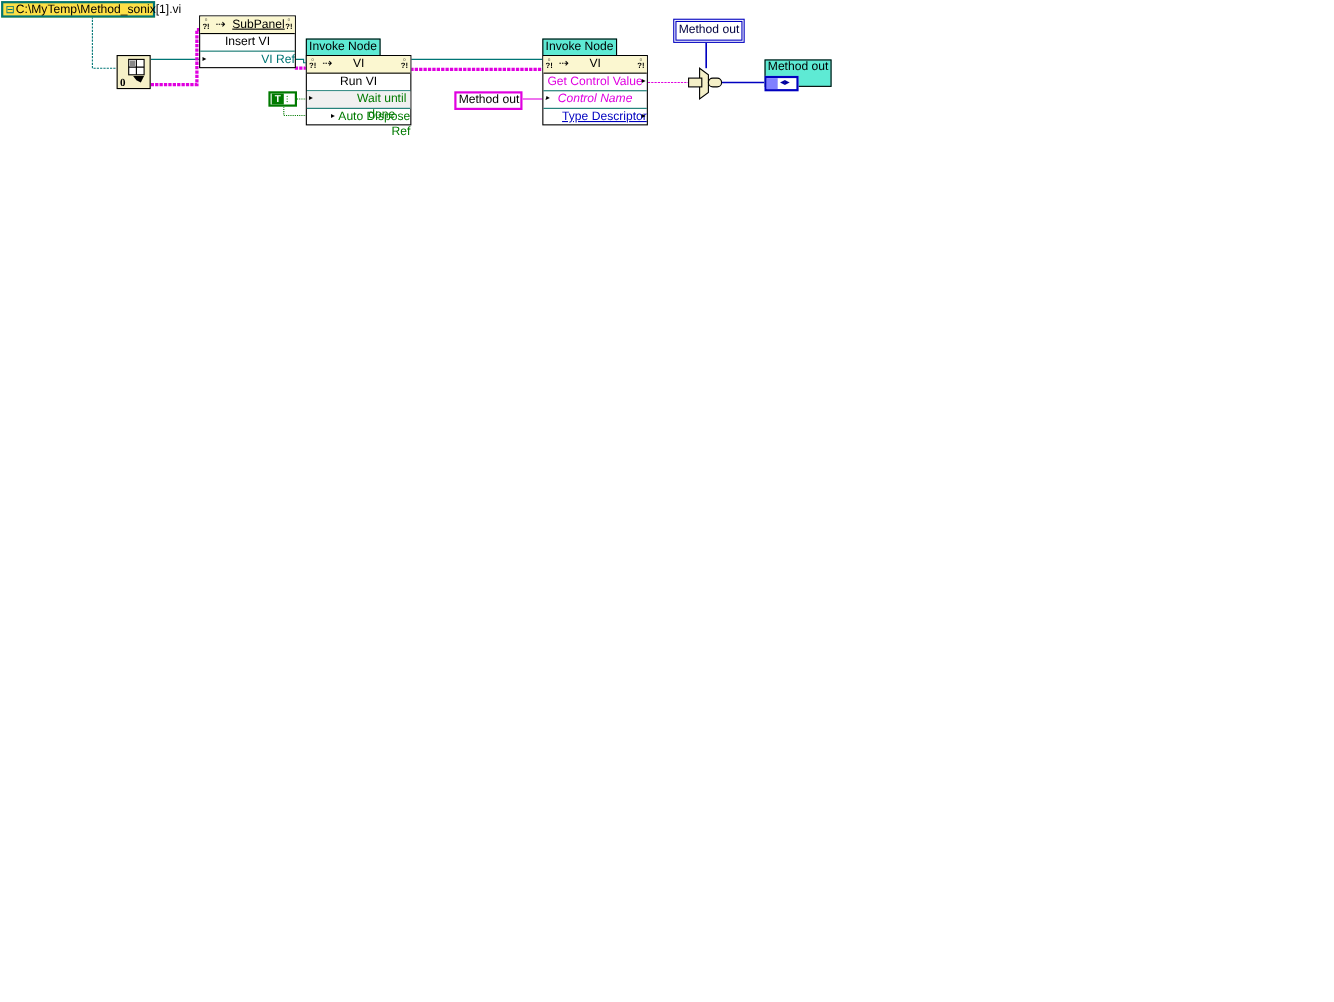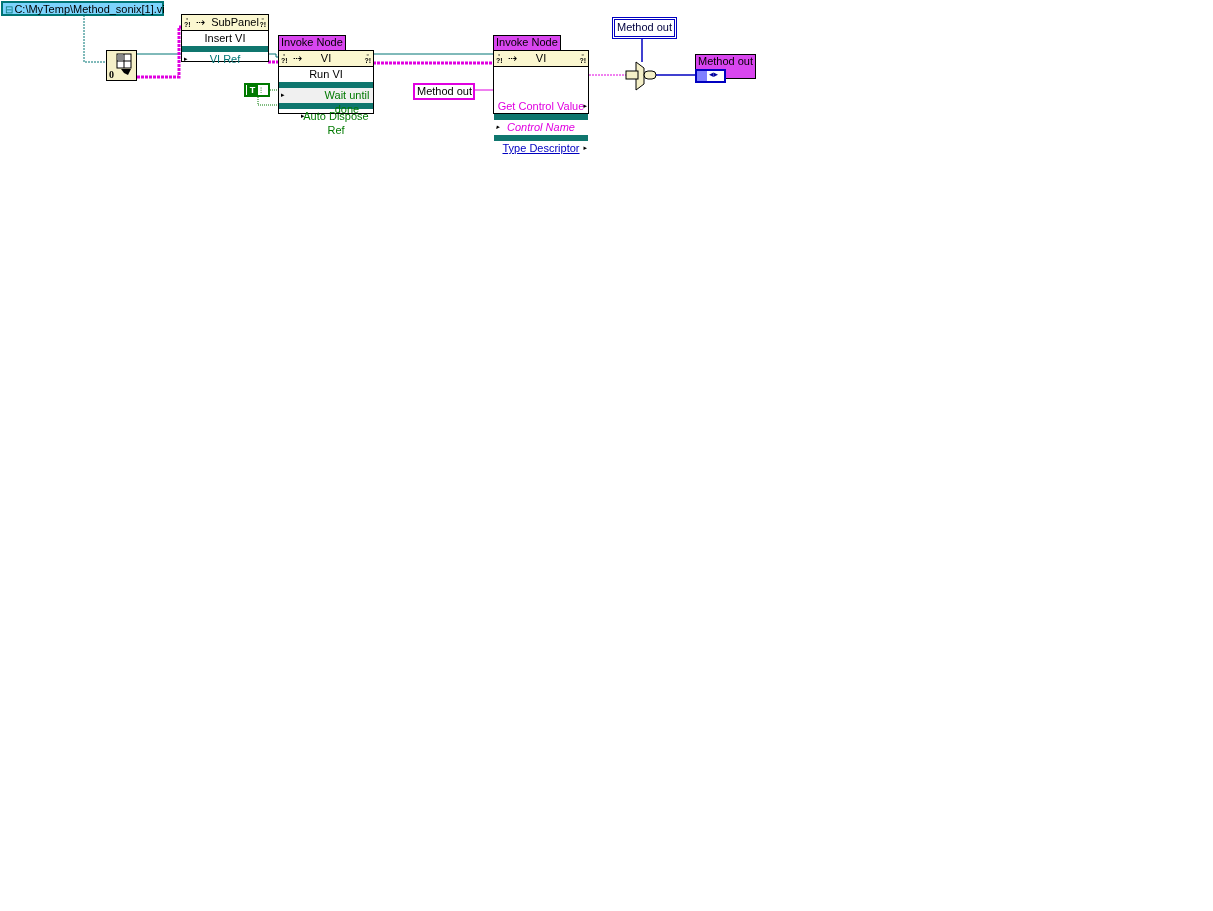--- a/index.html
+++ b/index.html
@@ -2,40 +2,40 @@
 <html><head>
   <meta charset="utf-8">
   <style>
     html, body { margin:0; padding:0; background:#ffffff; }
     body { width:1213px; height:911px; position:relative; overflow:hidden;
            font-family:"Liberation Sans", sans-serif; font-size:11px; color:#000; }
     svg.wires { position:absolute; left:0; top:0; }
 
     
     .path-const { position:absolute; left:1px; top:1px; height:15px; border:2px solid #007575;
-                  background:#7dd3fc; padding:0 2px; line-height:13px; white-space:nowrap; box-sizing:border-box; width:163px; }
+                  background:#fde047; padding:0 2px; line-height:13px; white-space:nowrap; box-sizing:border-box; width:140px; }
     .path-const .ico { display:inline-block; font-size:10px; color:#007575; margin-right:1px; }
 
     
     .open-ref { position:absolute; left:106px; top:50px; width:31px; height:31px; background:#f5f0c8;
                 border:1px solid #000; box-sizing:border-box; }
 
     
     .node { position:absolute; border:1px solid #000; background:#fff; box-sizing:border-box; }
     .node .hdr { height:15px; background:#fbf7d0; border-bottom:1px solid #000; position:relative;
                  text-align:center; line-height:15px; font-size:11px; }
-    .node .row { height:15px; border-bottom:6px solid #0f766e; line-height:14px; text-align:center; position:relative; }
-    .node .row:last-child { border-bottom:none; }
+    .node .row { height:15px; border-bottom:1px solid #0f766e; line-height:14px; text-align:center; position:relative; }
+    .node .row:last-child { border-bottom:none;text-align:right; }
     .node .row.in::before { content:"▸"; position:absolute; left:2px; font-size:7px; color:#000; }
     .node .row.out::after { content:"▸"; position:absolute; right:1px; font-size:7px; color:#000; }
     .ref-l, .ref-r { position:absolute; top:1px; font-size:7px; line-height:6px; font-weight:bold; }
     .ref-l { left:2px; } .ref-r { right:2px; }
     .arrow { position:absolute; left:14px; top:0; font-size:11px; }
 
-    .lbl { position:absolute; border:1px solid #000; background:#d946ef; padding:0 2px; line-height:13px;
+    .lbl { position:absolute; border:1px solid #000; background:#5eead4; padding:0 2px; line-height:13px;
            height:25px; box-sizing:border-box; white-space:nowrap; }
 
     .str-const { position:absolute; left:413px; top:83px; width:62px; height:17px; border:2px solid #e000e0;
                  background:#fff; line-height:13px; padding-left:2px; box-sizing:border-box; }
 
     .bool-const { position:absolute; left:244px; top:83px; width:26px; height:14px; border:2px solid #007a00;
                   background:#fff; box-sizing:border-box; }
     .bool-const .t { position:absolute; left:1px; top:0; width:11px; height:10px; background:#007a00; color:#fff;
                      font-size:9px; font-weight:bold; text-align:center; line-height:10px; }
     .bool-const .d { position:absolute; left:14px; top:-1px; font-size:8px; color:#007a00; }
@@ -94,21 +94,21 @@
     <line x1="10" y1="10" x2="24" y2="10" stroke="#000"></line>
     <rect x="11" y="4" width="5" height="5" fill="#888"></rect>
     <polygon points="14,18 24,18 21,24 17,22" fill="#000"></polygon>
     <text x="2" y="27" font-size="10" font-weight="bold" font-family="Liberation Serif, serif">0</text>
   </svg>
 </div>
 
 <div class="node" style="left:181px;top:14px;width:88px;height:48px;">
   <div class="hdr">
     <span class="ref-l">▫<br>?!</span><span class="arrow">⇢</span>
-    <span style="margin-left:20px;">SubPanel</span>
+    <span style="margin-left:20px;text-decoration:underline;">SubPanel</span>
     <span class="ref-r">▫<br>?!</span>
   </div>
   <div class="row">Insert VI</div>
   <div class="row in" style="color:#007575;">VI Ref</div>
 </div>
 
 <div class="lbl" style="left:278px;top:35px;">Invoke Node</div>
 <div class="node" style="left:278px;top:50px;width:96px;height:64px;">
   <div class="hdr">
     <span class="ref-l">▫<br>?!</span><span class="arrow">⇢</span>
@@ -125,21 +125,21 @@
   <div class="d">⁝</div>
 </div>
 
 <div class="lbl" style="left:493px;top:35px;">Invoke Node</div>
 <div class="node" style="left:493px;top:50px;width:96px;height:64px;">
   <div class="hdr">
     <span class="ref-l">▫<br>?!</span><span class="arrow">⇢</span>
     <span>VI</span>
     <span class="ref-r">▫<br>?!</span>
   </div>
-  <div class="row out" style="color:#e000e0;margin-top:32px;">Get Control Value</div>
+  <div class="row out" style="color:#e000e0;">Get Control Value</div>
   <div class="row in" style="color:#e000e0;font-style:italic;">Control Name</div>
   <div class="row out" style="color:#0000c0;text-decoration:underline;">Type Descriptor</div>
 </div>
 
 <div class="str-const">Method out</div>
 
 <div class="ind-label">Method out</div>
 
 <div class="lbl" style="left:695px;top:54px;">Method out</div>
 <div class="term">

